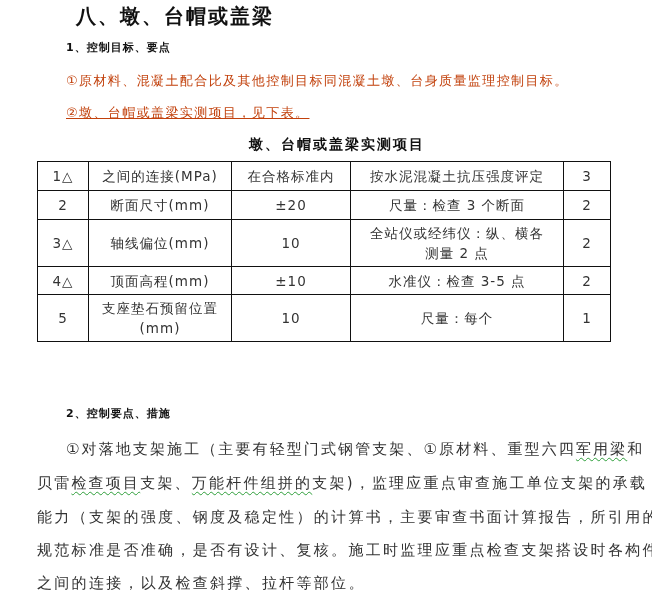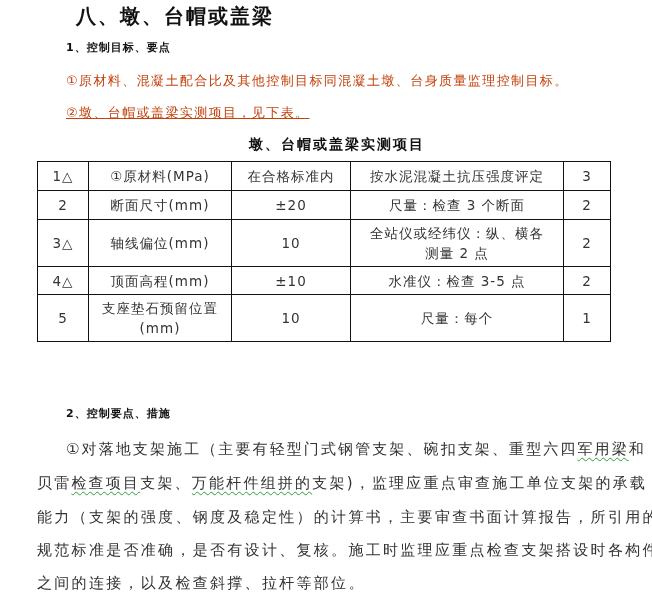--- a/index.html
+++ b/index.html
@@ -63,21 +63,21 @@
   <colgroup>
     <col style="width:51px">
     <col style="width:143px">
     <col style="width:119px">
     <col style="width:213px">
     <col style="width:47px">
   </colgroup>
   <tbody>
   <tr class="r1">
     <td>1△</td>
-    <td>①原材料(MPa)</td>
+    <td>之间的连接(MPa)</td>
     <td>在合格标准内</td>
     <td>按水泥混凝土抗压强度评定</td>
     <td>3</td>
   </tr>
   <tr class="r2">
     <td>2</td>
     <td>断面尺寸(mm)</td>
     <td>±20</td>
     <td>尺量：检查 3 个断面</td>
     <td>2</td>
@@ -107,19 +107,19 @@
     </td>
     <td>10</td>
     <td>尺量：每个</td>
     <td>1</td>
   </tr>
 </tbody>
   </table>
 
 <div class="abs h2" style="top:406px;">2、控制要点、措施</div>
 
-<div class="abs body-line" style="left:66px; top:440px; letter-spacing:2.1px;"><span>①对落地支架施工（主要有轻型门式钢管支架、碗扣支架、重型六四</span><span class="squig">军用梁</span><span>和</span></div>
+<div class="abs body-line" style="left:66px; top:440px; letter-spacing:2.1px;"><span>①对落地支架施工（主要有轻型门式钢管支架、①原材料、重型六四</span><span class="squig">军用梁</span><span>和</span></div>
 
 <div class="abs body-line" style="top:474px; letter-spacing:2.2px;"><span>贝雷</span><span class="squig">检查项目</span><span>支架、</span><span class="squig">万能杆件组拼的</span><span>支架)，监理应重点审查施工单位支架的承载</span></div>
 
 <div class="abs body-line" style="top:508px;">能力（支架的强度、钢度及稳定性）的计算书，主要审查书面计算报告，所引用的</div>
 <div class="abs body-line" style="top:541px;">规范标准是否准确，是否有设计、复核。施工时监理应重点检查支架搭设时各构件</div>
 <div class="abs body-line" style="top:574px;">之间的连接，以及检查斜撑、拉杆等部位。</div>
 
 </body></html>

